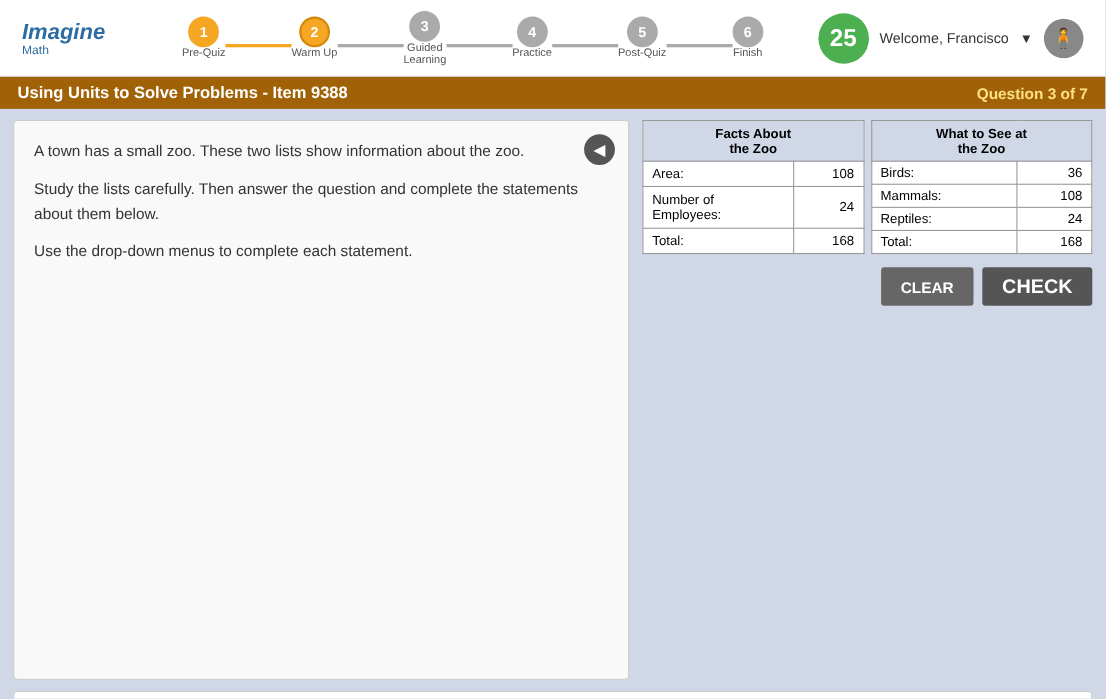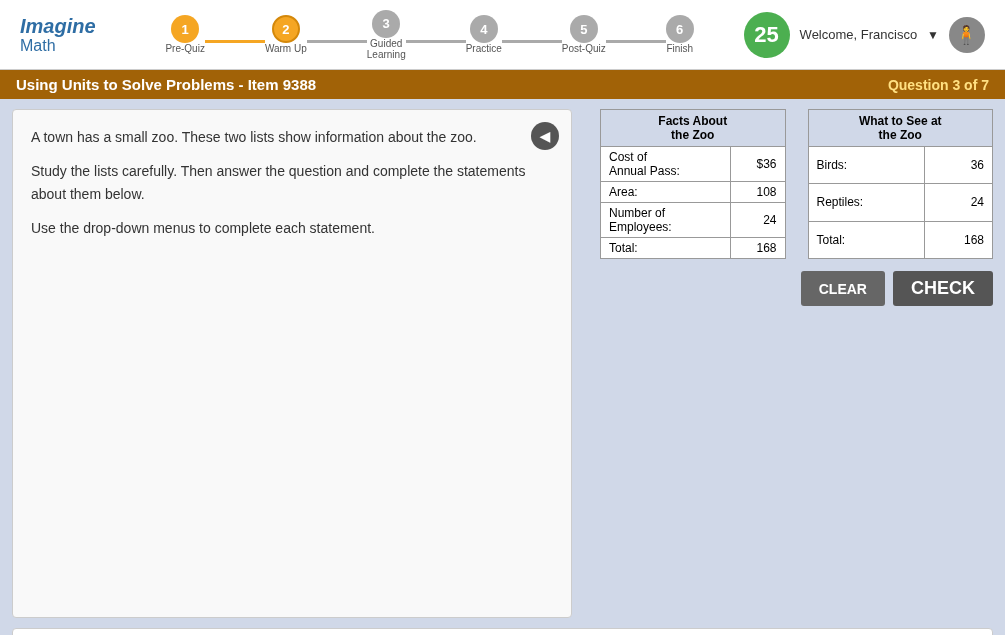--- a/index.html
+++ b/index.html
@@ -28,21 +28,21 @@
       margin-right: 40px;
     }
     .logo-title {
       font-size: 20px;
       font-style: italic;
       color: #2e6da4;
       font-weight: bold;
       line-height: 1.1;
     }
     .logo-sub {
-      font-size: 16px;
+      font-size: 11px;
       color: #2e6da4;
     }
     .steps-container {
       display: flex;
       align-items: center;
       flex: 1;
       justify-content: center;
       gap: 0;
     }
     .step-item {
@@ -180,21 +180,20 @@
     }
     .tables-row {
       display: flex;
       gap: 6px;
     }
     .zoo-table {
       border-collapse: collapse;
       font-size: 12px;
       flex: 1;
       background: white;
-      margin-left: 16px;
     }
     .zoo-table th {
       background: #d0d8e8;
       border: 1px solid #999;
       padding: 4px 8px;
       text-align: center;
       font-size: 12px;
     }
     .zoo-table td {
       border: 1px solid #999;
@@ -319,24 +318,20 @@
     <div class="tables-row">
 
       <table class="zoo-table">
         <thead>
           <tr>
             <th colspan="2">Facts About<br>the Zoo</th>
           </tr>
         </thead>
         <tbody>
           <tr>
-            <td>Cost of<br>Annual Pass:</td>
-            <td class="val">$36</td>
-          </tr>
-          <tr>
             <td>Area:</td>
             <td class="val">108</td>
           </tr>
           <tr>
             <td>Number of<br>Employees:</td>
             <td class="val">24</td>
           </tr>
           <tr class="total-row">
             <td>Total:</td>
             <td class="val">168</td>
@@ -349,20 +344,24 @@
           <tr>
             <th colspan="2">What to See at<br>the Zoo</th>
           </tr>
         </thead>
         <tbody>
           <tr>
             <td>Birds:</td>
             <td class="val">36</td>
           </tr>
           <tr>
+            <td>Mammals:</td>
+            <td class="val">108</td>
+          </tr>
+          <tr>
             <td>Reptiles:</td>
             <td class="val">24</td>
           </tr>
           <tr class="total-row">
             <td>Total:</td>
             <td class="val">168</td>
           </tr>
         </tbody>
       </table>
     </div>

